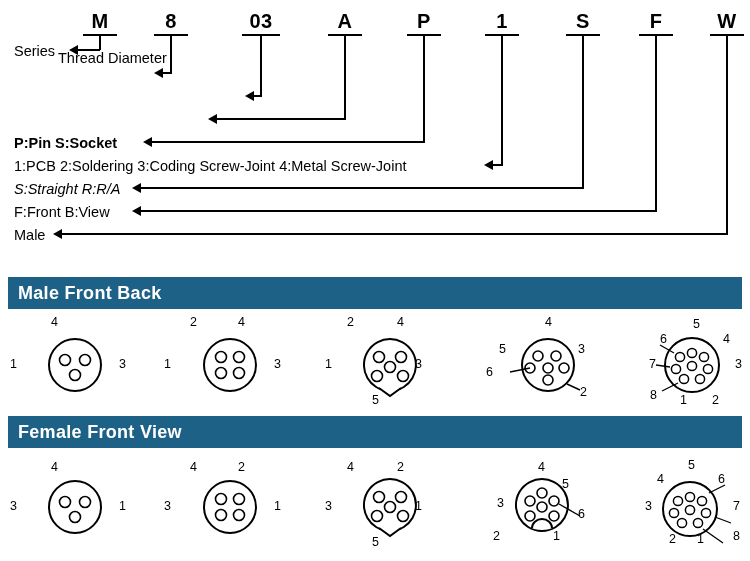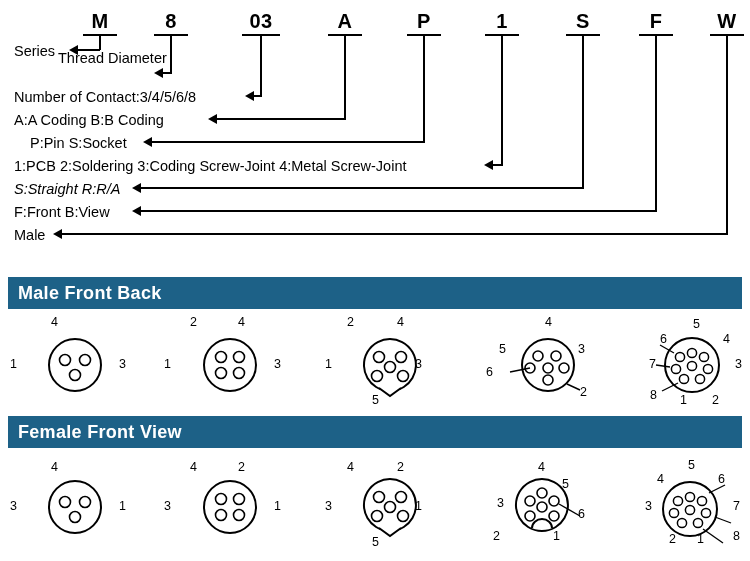--- a/index.html
+++ b/index.html
@@ -102,23 +102,21 @@
   <div class="code-underline" style="left:566px;top:34px;width:34px;"></div>
 
   <div class="code-char" style="left:641px;top:10px;width:30px;">F</div>
   <div class="code-underline" style="left:639px;top:34px;width:34px;"></div>
 
   <div class="code-char" style="left:712px;top:10px;width:30px;">W</div>
   <div class="code-underline" style="left:710px;top:34px;width:34px;"></div>
 
   <div class="legend-row" style="left:14px;top:42px;">Series</div>
   <div class="legend-row" style="left:14px;top:49px;margin-left:44px;">Thread Diameter</div>
-  <div class="legend-row" style="left:14px;top:88px;">Number of Contact:3/4/5/6/8</div>
-  <div class="legend-row" style="left:14px;top:111px;">A:A Coding B:B Coding</div>
-  <div class="legend-row" style="left:30px;top:134px;">P:Pin S:Socket</div>
+  <div class="legend-row" style="left:14px;top:134px;font-weight:bold;">P:Pin S:Socket</div>
   <div class="legend-row" style="left:14px;top:157px;">1:PCB 2:Soldering 3:Coding Screw-Joint 4:Metal Screw-Joint</div>
   <div class="legend-row" style="left:14px;top:180px;font-style:italic;">S:Straight R:R/A</div>
   <div class="legend-row" style="left:14px;top:203px;">F:Front B:View</div>
   <div class="legend-row" style="left:14px;top:226px;">Male</div>
 
   <div class="ln lnv" style="left:99px;top:36px;height:14px;"></div>
   <div class="ln lnh" style="left:78px;top:49px;width:22px;"></div>
   <div class="arrow-left" style="left:69px;top:45px;"></div>
 
   <div class="ln lnv" style="left:170px;top:36px;height:37px;"></div>

